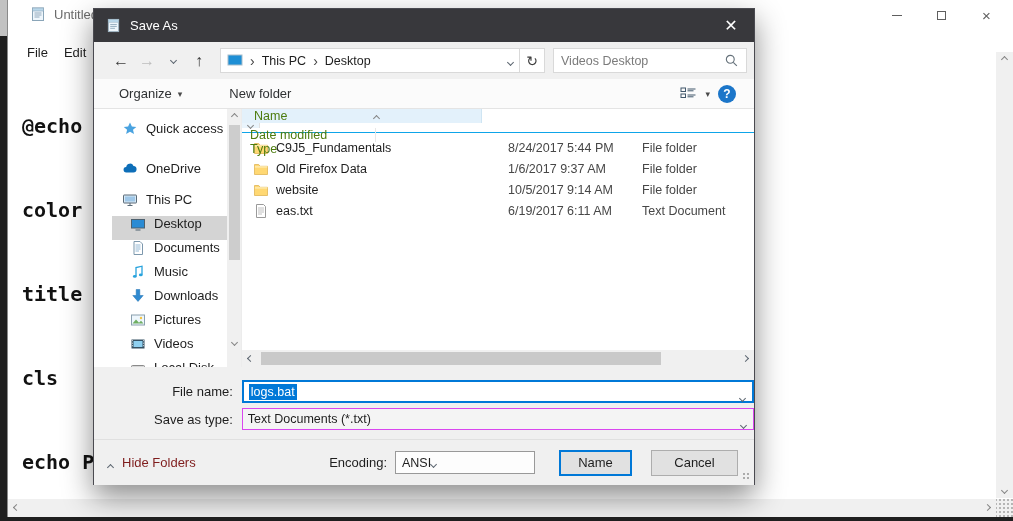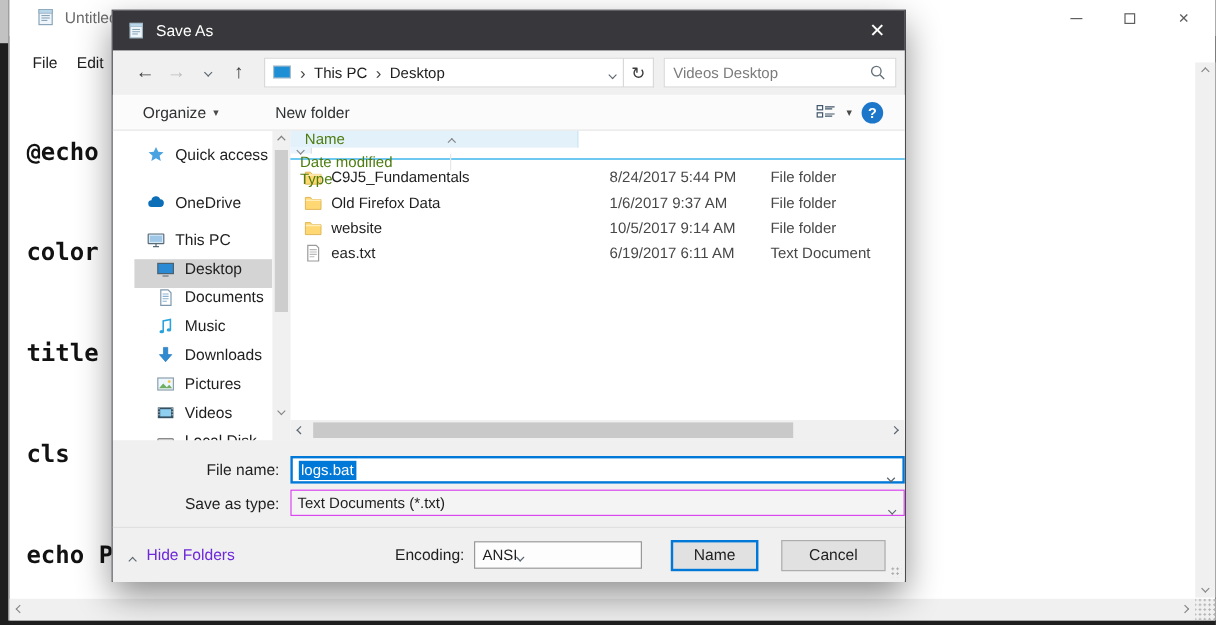--- a/index.html
+++ b/index.html
@@ -91,21 +91,21 @@
   .dlg-fields { position:absolute; left:0; top:358px; width:100%; height:72px; background:#f0f0f0; padding-top:13px;padding-left:20px; }
   .field-row { display:flex; align-items:center; margin-bottom:5px; }
   .field-label { width:132px; text-align:right; padding-right:9px; font-size:13px; color:#1e1e1e; }
   .combo { position:relative; width:529px; height:23px; display:flex; align-items:center; padding:0 22px 0 5px; font-size:12.5px; }
   .combo .cchev { position:absolute; right:7px; top:8px; }
   .filename-combo { background:#fff; border:2px solid #0078d7; }
   .sel-text { background:#0078d7; color:#fff; padding:1px 2px; }
   .type-combo { background:#f4f4f4; border:1px solid #d946ef; height:22px; color:#1e1e1e; }
 
   .dlg-footer { position:absolute; left:0; top:430px; width:100%; height:46px; background:#f0f0f0; border-top:1px solid #e0e0e0; display:flex; align-items:center; padding:0 16px 0 14px; }
-  .hide-folders { display:flex; align-items:flex-end; gap:9px; font-size:13px; color:#6d28d9; }
+  .hide-folders { display:flex; align-items:flex-end; gap:9px; font-size:13px; color:#7f1d1d; }
   .enc-label { margin-left:auto; font-size:13px; color:#1e1e1e; }
   .enc-combo { position:relative; width:140px; height:23px; margin-left:8px; background:#fdfdfd; border:1px solid #999; display:flex; align-items:center; padding-left:6px; font-size:12.5px; }
   .btn { height:26px; display:flex; align-items:center; justify-content:center; font-size:13px; background:#e1e1e1; }
   .btn-save { width:73px; margin-left:24px; border:2px solid #0078d7; }
   .btn-cancel { width:87px; margin-left:19px; border:1px solid #adadad; }
   .dlg-grip { position:absolute; right:3px; bottom:3px; width:9px; height:9px;
               background-image:radial-gradient(#ababab 1px, transparent 1px); background-size:4px 4px; }
   svg { display:block; }
 </style>
 </head>

